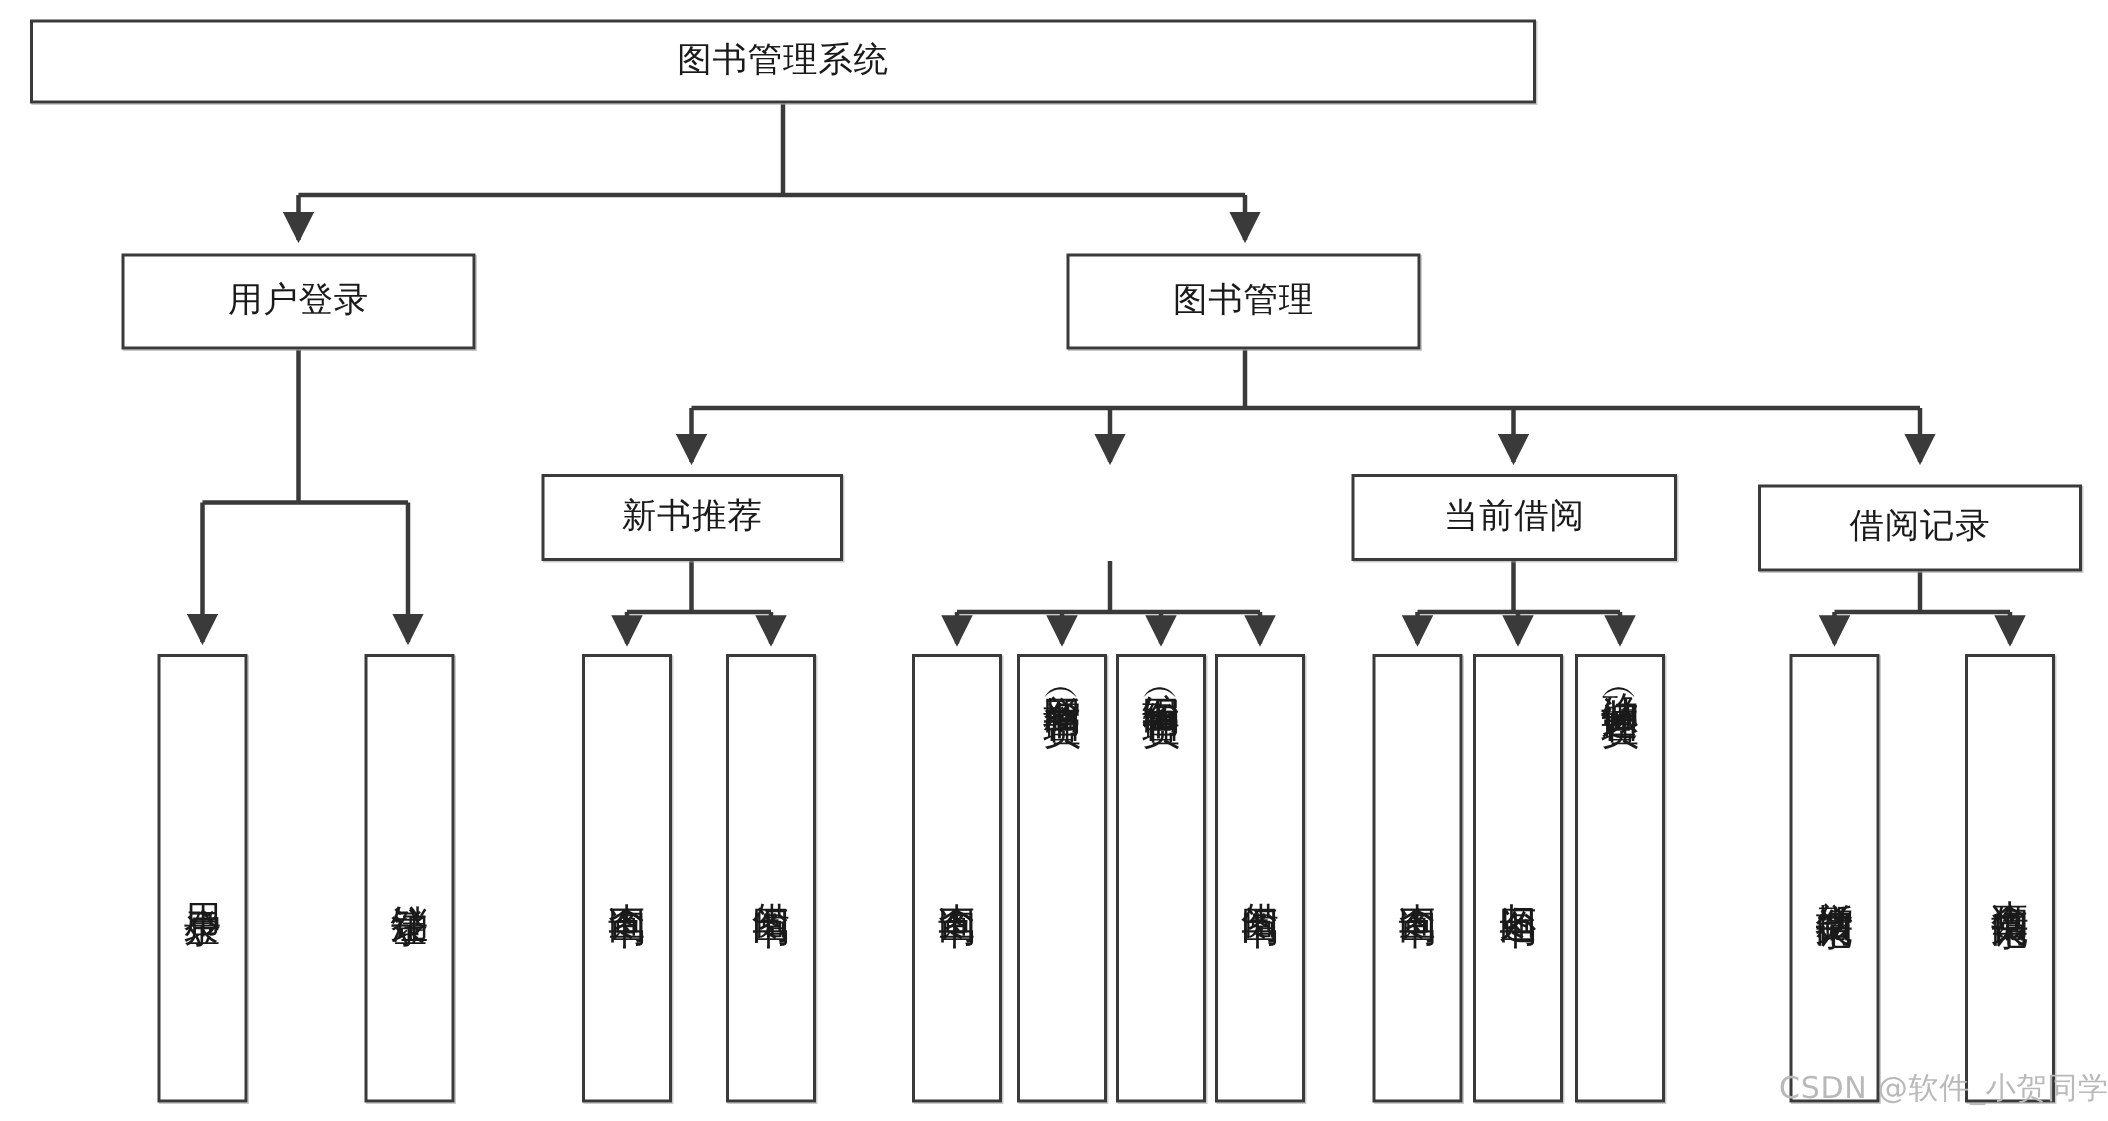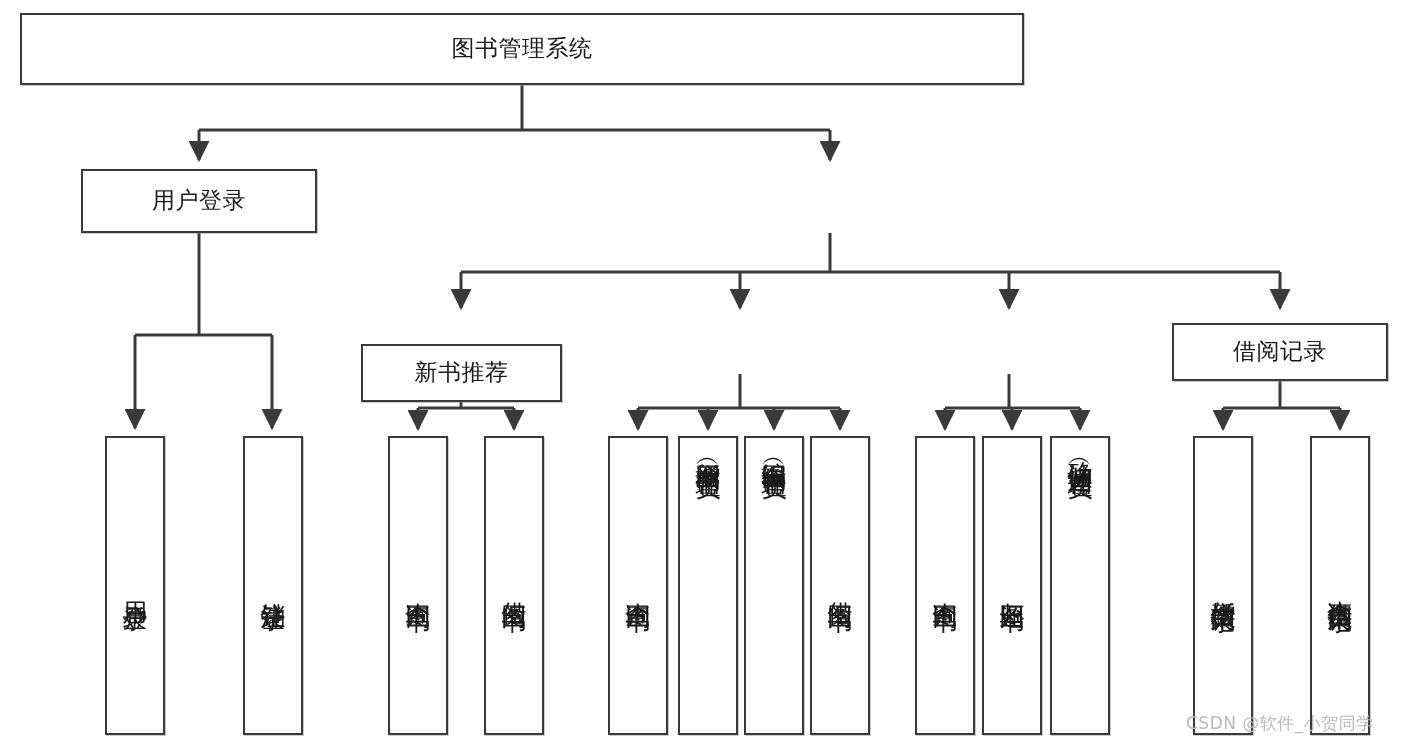--- a/index.html
+++ b/index.html
@@ -61,21 +61,21 @@
     white-space: nowrap;
   }
   .node.vertical.pad-center {
     align-items: center;
     padding-top: 0;
   }
   .watermark {
     position: absolute;
     left: 1186px;
     top: 712px;
-    font-size: 17px;
+    font-size: 20px;
     color: #b9b9b9;
     white-space: nowrap;
     letter-spacing: 0.5px;
     font-family: "DejaVu Sans", "Liberation Sans", sans-serif;
   }
 </style>
 </head>
 <body>
 
 <div id="diagram-root">
@@ -136,30 +136,36 @@
     </g>
 
     <g stroke="#3a3a3a" stroke-width="3" fill="none">
       <path d="M 1280 374 L 1280 408"></path>
       <path d="M 1223 408 L 1340 408"></path>
       <path d="M 1223 408 L 1223 429" marker-end="url(#arrow)"></path>
       <path d="M 1340 408 L 1340 429" marker-end="url(#arrow)"></path>
     </g>
   </svg>
 
-  <div class="node horizontal" style="left:20px; top:13px; width:1004px; height:72px;">
+  <div class="node horizontal" style="left:20px; top:13px; width:1004px; height:56px;">
     <span class="label">图书管理系统</span>
   </div>
 
   <div class="node horizontal" style="left:81px; top:169px; width:236px; height:64px;">
     <span class="label">用户登录</span>
   </div>
-
-  <div class="node horizontal" style="left:361px; top:316px; width:201px; height:58px;margin-top:28px;">
+  <div class="node horizontal" style="left:711px; top:169px; width:236px; height:64px;">
+    <span class="label">图书管理</span>
+  </div>
+
+  <div class="node horizontal" style="left:361px; top:316px; width:201px; height:58px;">
     <span class="label">新书推荐</span>
+  </div>
+  <div class="node horizontal" style="left:901px; top:316px; width:217px; height:58px;">
+    <span class="label">当前借阅</span>
   </div>
   <div class="node horizontal" style="left:1172px; top:323px; width:216px; height:58px;">
     <span class="label">借阅记录</span>
   </div>
 
   <div class="node vertical pad-center" style="left:105px; top:436px; width:60px; height:299px;">
     <span class="label">用户登录</span>
   </div>
   <div class="node vertical pad-center" style="left:243px; top:436px; width:60px; height:299px;">
     <span class="label">注销登录</span>

